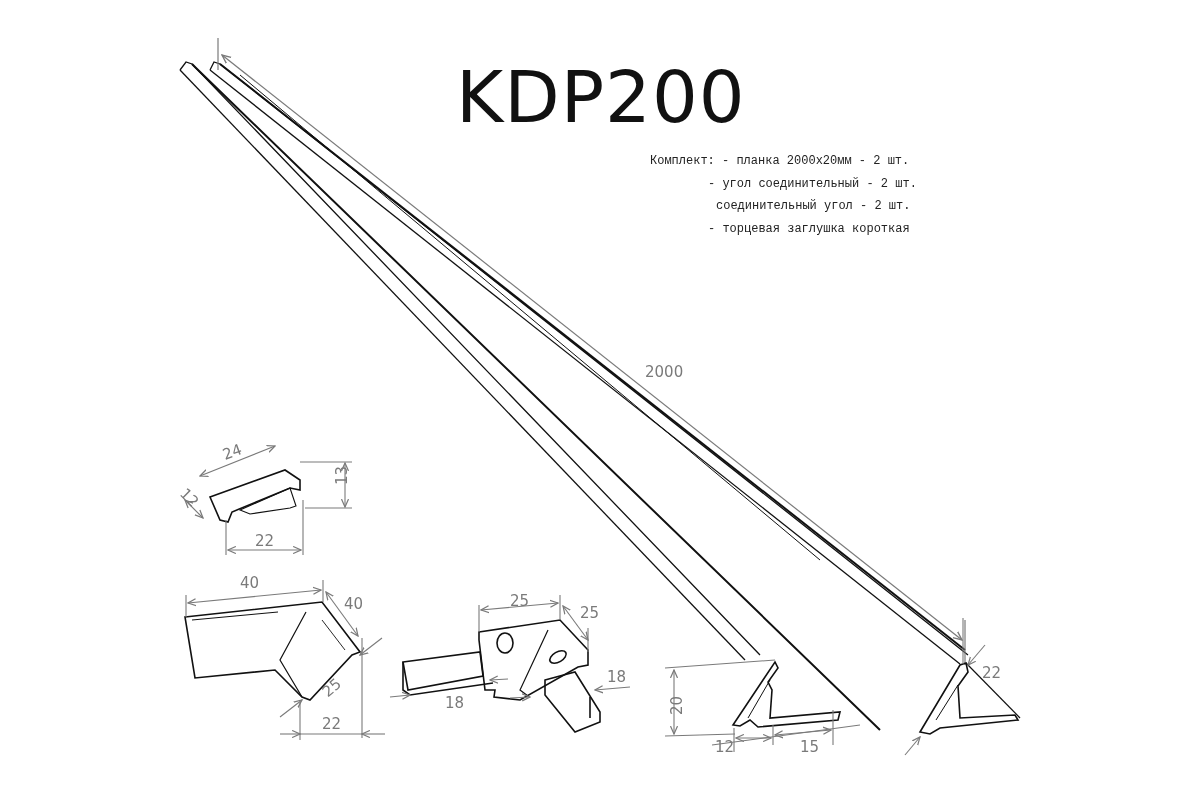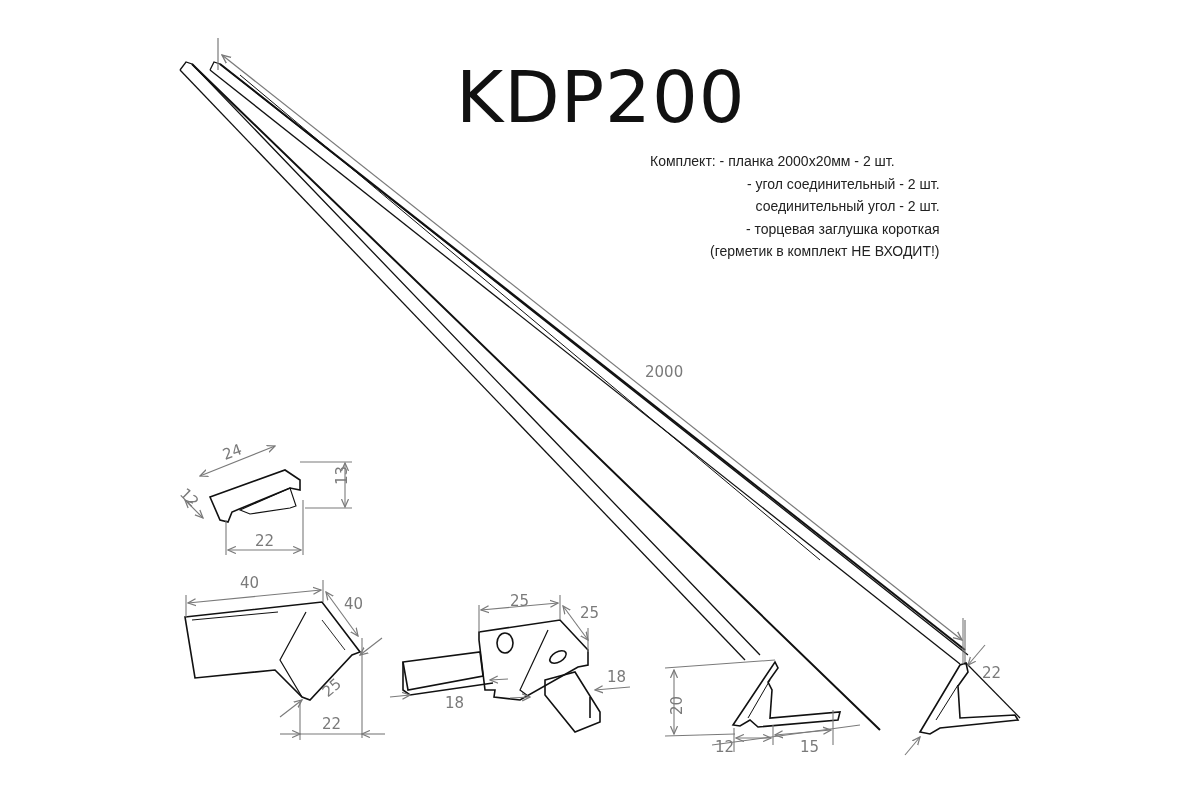--- a/index.html
+++ b/index.html
@@ -1,37 +1,36 @@
 <!DOCTYPE html>
 <html><head>
 <meta charset="utf-8">
 <style>
   html, body { margin: 0; padding: 0; background: #ffffff; }
   body { width: 1200px; height: 800px; position: relative; overflow: hidden; font-family: "Liberation Sans", "DejaVu Sans", sans-serif; }
   .canvas { position: absolute; left: 0; top: 0; width: 1200px; height: 800px; }
   .title { position: absolute; left: 456px; top: 55px; font-size: 72px; color: #111; letter-spacing: 1px; font-family: "DejaVu Sans", sans-serif; }
-  .kit { position: absolute; left: 650px; top: 150px; font-size: 14px; color: #222; line-height: 22.5px; font-family: Liberation Sans, sans-serif; }
+  .kit { position: absolute; left: 650px; top: 150px; font-size: 12px; color: #222; line-height: 22.5px; font-family: Liberation Mono, monospace; }
   .kit .line { white-space: nowrap; }
   .kit .l0 { padding-left: 0; }
-  .kit .l1 { padding-left: 58px; text-align: right; }
-  .kit .l2 { padding-left: 66px; text-align: right; }
+  .kit .l1 { padding-left: 58px; }
+  .kit .l2 { padding-left: 66px; }
   .kit .l3 { padding-left: 60px; }
   .dim { font-family: "DejaVu Sans", sans-serif; fill: #7a7a7a; font-size: 15px; }
 </style>
 </head>
 <body>
 
 <div class="title">KDP200</div>
 
 <div class="kit">
   <div class="line l0">Комплект: - планка 2000х20мм - 2 шт.</div>
   <div class="line l1">- угол соединительный - 2 шт.</div>
   <div class="line l2">соединительный угол - 2 шт.</div>
   <div class="line l1">- торцевая заглушка короткая</div>
-  <div class="line l3">(герметик в комплект НЕ ВХОДИТ!)</div>
 </div>
 
 <svg class="canvas" viewBox="0 0 1200 800" xmlns="http://www.w3.org/2000/svg">
   <defs>
     <marker id="arr" viewBox="0 0 10 10" refX="9" refY="5" markerWidth="8" markerHeight="8" orient="auto-start-reverse">
       <path d="M0,1 L9,5 L0,9" fill="none" stroke="#7a7a7a" stroke-width="1.4"></path>
     </marker>
   </defs>
 
   <g fill="none" stroke="#111" stroke-width="1.3">

